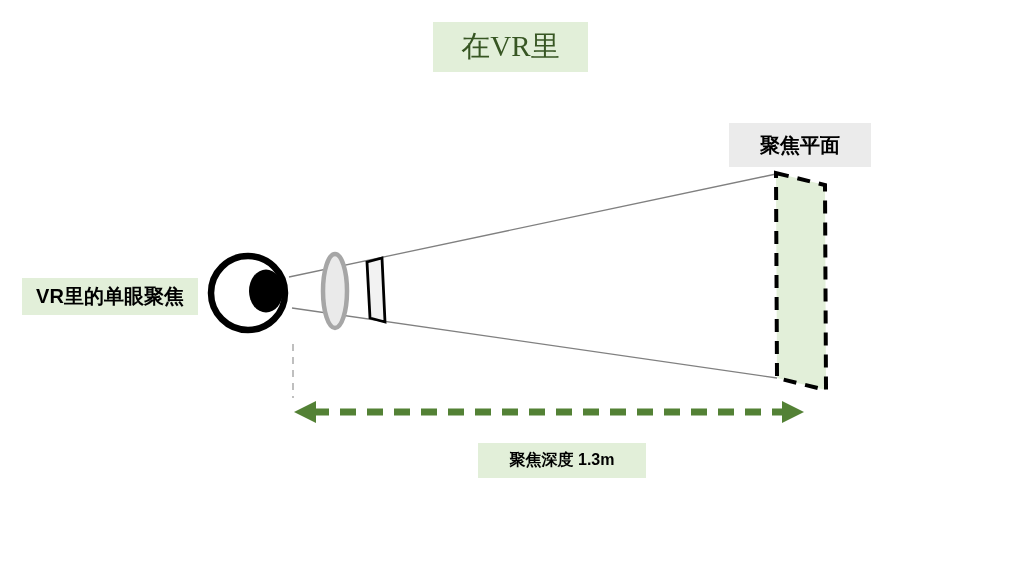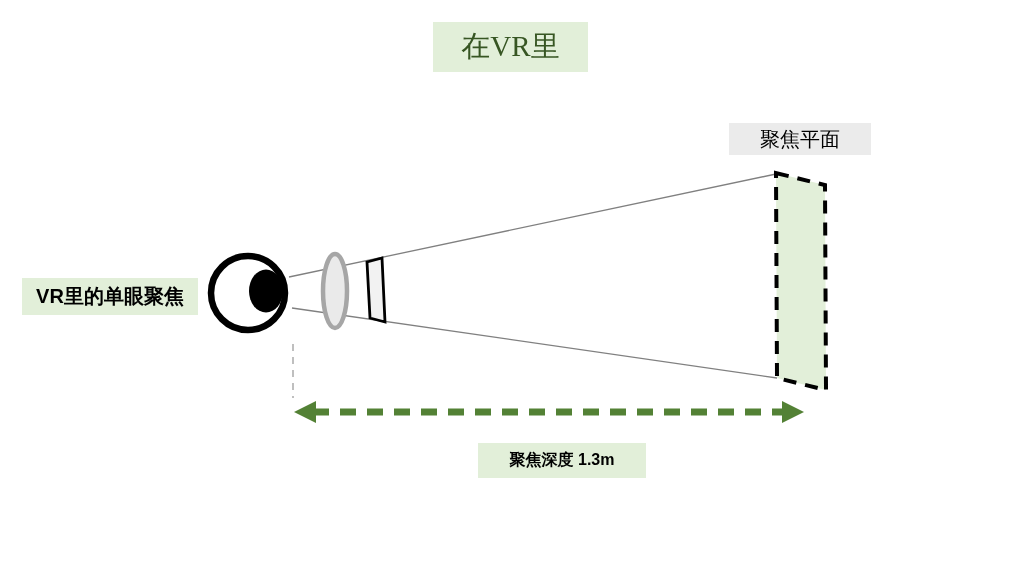--- a/index.html
+++ b/index.html
@@ -38,25 +38,25 @@
     background: #E2EFD9;
     color: #375623;
     font-family: "Liberation Serif", "DejaVu Serif", serif;
     font-size: 29px;
     font-weight: 400;
   }
   .focal-plane-label {
     left: 729px;
     top: 123px;
     width: 142px;
-    height: 32px;
+    height: 44px;
     background: #EBEBEB;
     color: #000000;
     font-size: 20px;
-    font-weight: 400;
+    font-weight: 700;
   }
   .monocular-label {
     left: 22px;
     top: 278px;
     width: 176px;
     height: 37px;
     background: #E2EFD9;
     color: #000000;
     font-size: 20px;
     font-weight: 700;

